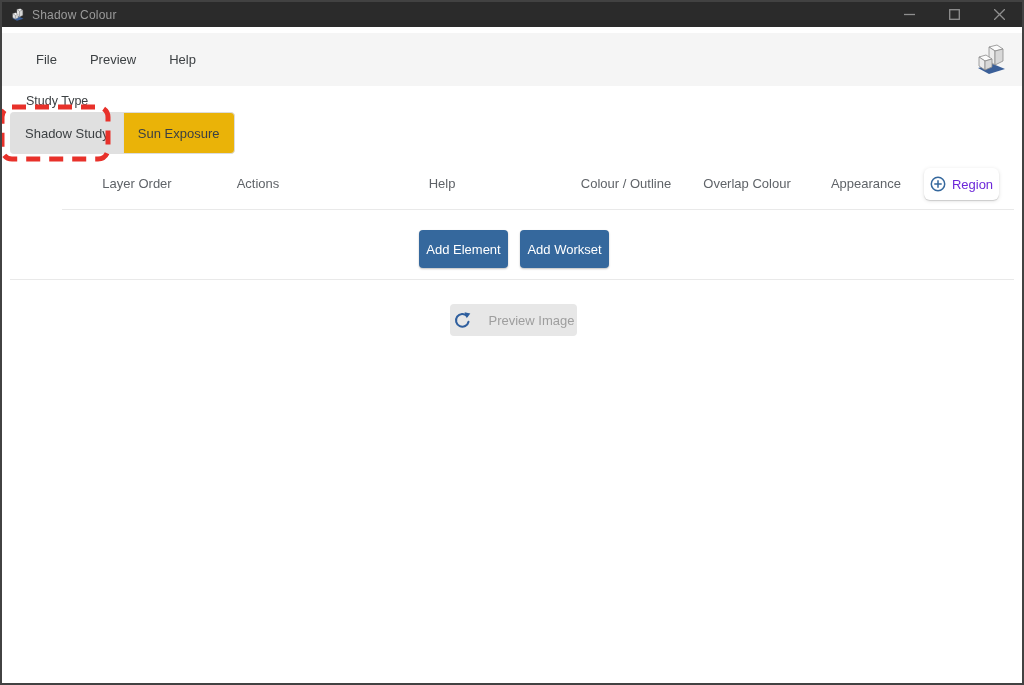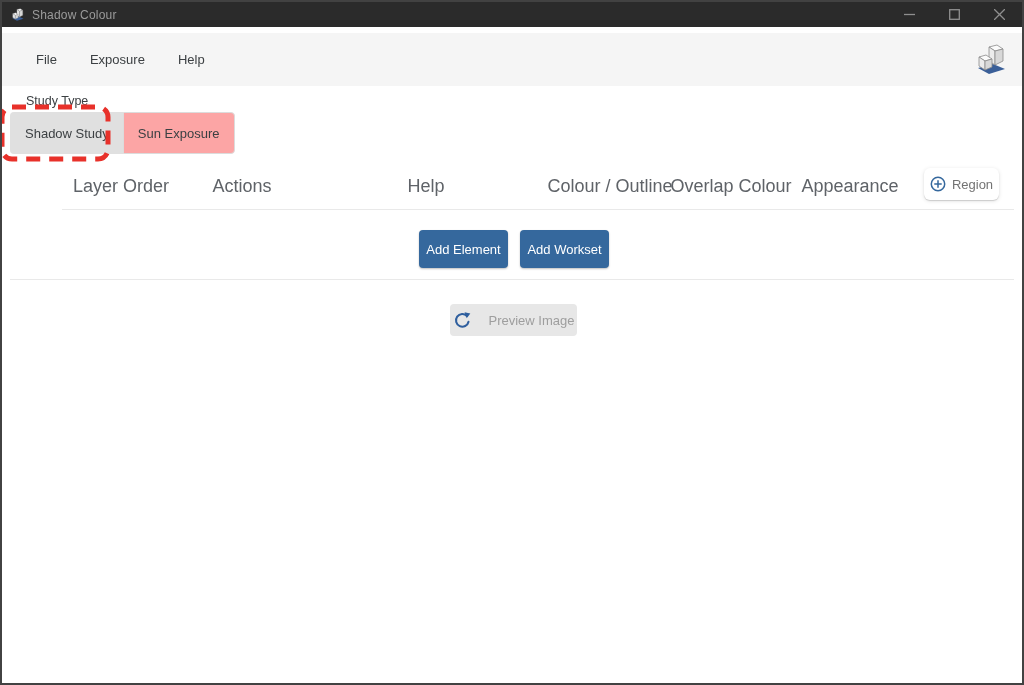--- a/index.html
+++ b/index.html
@@ -38,43 +38,43 @@
   .menu-item:first-child { margin-left:24px; }
   .logo { position:absolute; right:16px; top:6px; width:36px; height:40px; }
 
   
   .study-type-label {
     position:absolute; left:12px; top:92px; font-size:12.5px; color:#3c4043;margin-left:12px;
   }
   .tab-group { position:absolute; left:8px; top:110px; display:flex; }
   .tab {
     height:42px; padding:0 14px; display:flex; align-items:center; justify-content:center;
-    font-size:13px; color:#3c4043; background:#fca5a5; border:1px solid #dcdcdc;
+    font-size:13px; color:#3c4043; background:#eab308; border:1px solid #dcdcdc;
     cursor:default; white-space:nowrap;
   }
   .tab.selected { background:#e0e0e0; border-color:#e0e0e0; }
   .tab:first-child { border-radius:4px 0 0 4px; border-right:none; }
   .tab:last-child  { border-radius:0 4px 4px 0; }
 
   .highlight-annotation {
     position:absolute; left:-3px; top:102px; width:112px; height:58px;
     pointer-events:none; z-index:5;
   }
 
   
   .col-head {
     position:absolute; top:174px; transform:translateX(-50%);
-    font-size:18px; color:#5f6368; white-space:nowrap;
+    font-size:13px; color:#5f6368; white-space:nowrap;margin-left:16px;
   }
   .region-button {
     position:absolute; left:922px; top:166px; width:75px; height:32px;
     background:#ffffff; border:none; border-radius:6px;
     box-shadow:0 1px 1px rgba(0,0,0,.14), 0 1px 4px rgba(0,0,0,.12);
     display:flex; align-items:center; justify-content:center; gap:6px;
-    font-size:13px; color:#737373; cursor:pointer;
+    font-size:13px; color:#6d28d9; cursor:pointer;
     font-family:"Liberation Sans", sans-serif;
   }
   .divider { position:absolute; height:1px; background:#e9e9e9; }
   .divider-header { left:60px; right:8px; top:207px; }
   .divider-section { left:8px; right:8px; top:277px; }
 
   
   .btn-blue {
     position:absolute; top:228px; width:89px; height:38px;
     background:#35689d; color:#ffffff; border:none; border-radius:4px;
@@ -123,21 +123,21 @@
       <div class="win-btn">
         <svg width="11" height="11" viewBox="0 0 11 11">
             <path d="M0,0 L11,11 M11,0 L0,11" stroke="#8f8f8f" stroke-width="1.3"></path>
           </svg>
       </div>
     </div>
   </div>
 
   <div class="toolbar">
     <span class="menu-item">File</span>
-    <span class="menu-item">Exposure</span>
+    <span class="menu-item">Preview</span>
     <span class="menu-item">Help</span>
     <svg class="logo" viewBox="0 0 36 36">
       <polygon points="8,27 19,33 35,28 23,23" fill="#3a5f98"></polygon>
       <polygon points="19,6 27,4 33,8 25,10" fill="#fbfbfb" stroke="#8a8a8a" stroke-width="0.8"></polygon>
       <polygon points="19,6 19,20 25,24 25,10" fill="#ececec" stroke="#8a8a8a" stroke-width="0.8"></polygon>
       <polygon points="33,8 33,20 25,24 25,10" fill="#d8d8d8" stroke="#8a8a8a" stroke-width="0.8"></polygon>
       <polygon points="9,16 16,14 22,18 15,20" fill="#fbfbfb" stroke="#8a8a8a" stroke-width="0.8"></polygon>
       <polygon points="9,16 9,25 15,29 15,20" fill="#ececec" stroke="#8a8a8a" stroke-width="0.8"></polygon>
       <polygon points="22,18 22,26 15,29 15,20" fill="#d8d8d8" stroke="#8a8a8a" stroke-width="0.8"></polygon>
     </svg>

